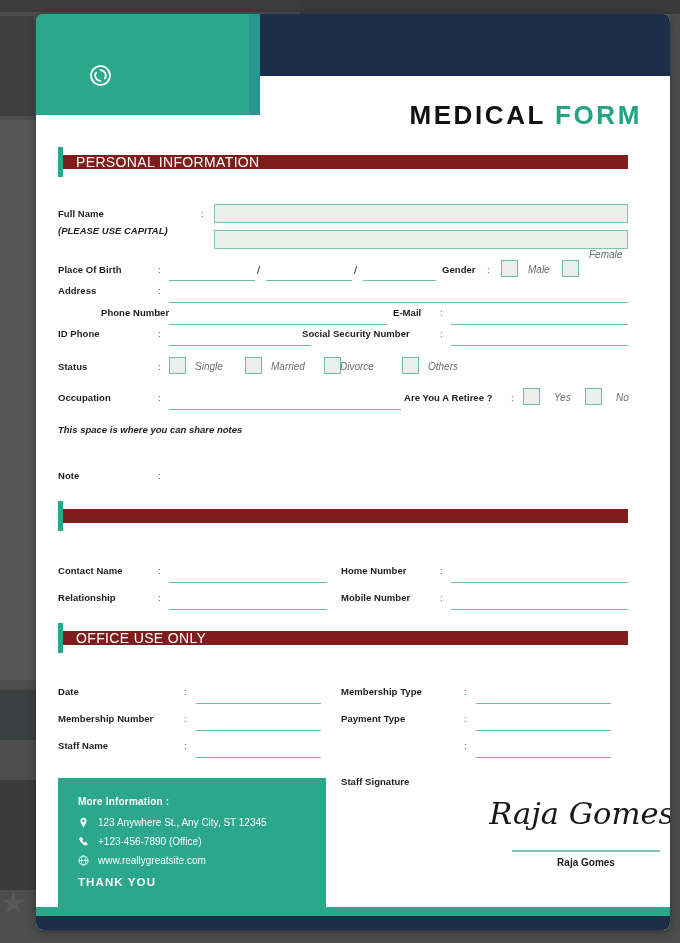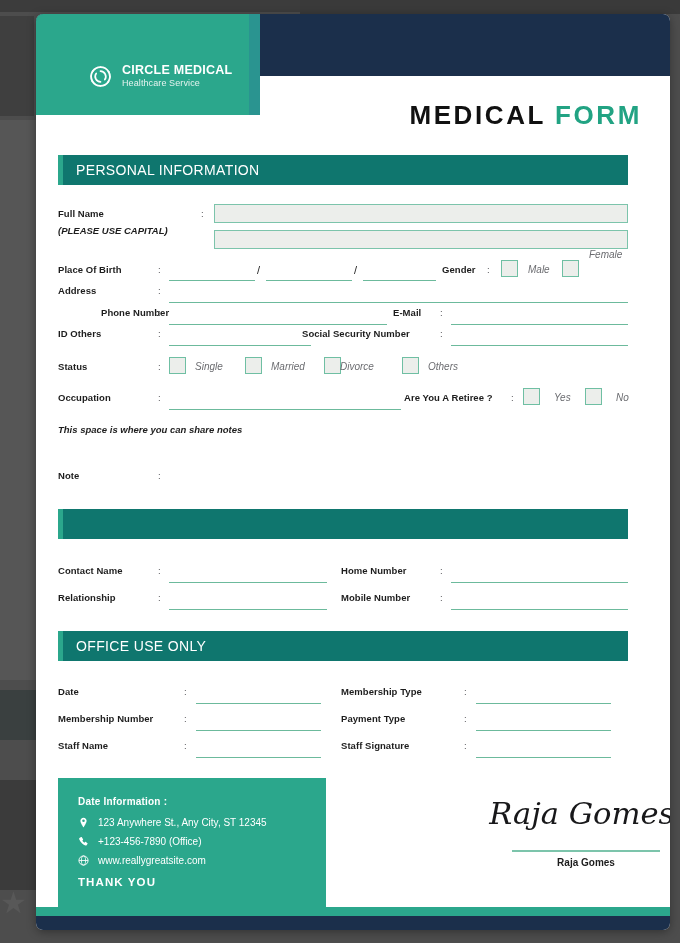--- a/index.html
+++ b/index.html
@@ -91,22 +91,22 @@
   .form-title {
     position: absolute; right: 28px; top: 86px;
     font-size: 26px; font-weight: bold; letter-spacing: 2.6px;
     white-space: nowrap;
   }
   .form-title .t-a { color: #111111; }
   .form-title .t-b { color: #22a383; margin-left: 9px; }
 
   
   .sect {
-    position: absolute; left: 22px; width: 570px; height: 30px;
-    background: #0f766e;
+    position: absolute; left: 22px; width: 570px; height: 14px;
+    background: #7f1d1d;
     display: flex; align-items: center;
   }
   .sect-accent {
     width: 5px; height: 30px; background: #2ba78c; flex: none;
   }
   .sect-label {
     color: #ffffff; font-size: 14px; letter-spacing: 0.35px;
     padding-left: 13px; font-weight: normal;
   }
 
@@ -219,24 +219,20 @@
           <path d="M16 28 A12 12 0 0 1 5.6 22"></path>
           <path d="M5.6 22 A12 12 0 0 1 6 9.4"></path>
           <path d="M6 9.4 A12 12 0 0 1 16 4"></path>
         </g>
         <g fill="none" stroke="#ffffff" stroke-width="2.2" stroke-linecap="round">
           <path d="M16 9 A7 7 0 0 1 21.5 20"></path>
           <path d="M16 23 A7 7 0 0 1 10.5 12"></path>
         </g>
       </svg>
     </span>
-    <span>
-      <div class="logo-text-main">CIRCLE MEDICAL</div>
-      <div class="logo-text-sub">Healthcare Service</div>
-    </span>
   </div>
 
   <div class="form-title">
     <span class="t-a">MEDICAL</span><span class="t-b">FORM</span>
   </div>
 
   <div class="sect" style="top:141px;">
     <div class="sect-accent"></div>
     <div class="sect-label">PERSONAL INFORMATION</div>
   </div>
@@ -266,21 +262,21 @@
   <div class="colon" style="left:122px; top:271px;">:</div>
   <div class="uline" style="left:133px; top:288px; width:459px;"></div>
 
   <div class="fld-label" style="left:21px; top:293px;padding-left:44px;">Phone Number</div>
   <div class="colon" style="left:122px; top:293px;">:</div>
   <div class="uline" style="left:133px; top:310px; width:218px;"></div>
   <div class="fld-label" style="left:357px; top:293px;">E-Mail</div>
   <div class="colon" style="left:404px; top:293px;">:</div>
   <div class="uline" style="left:415px; top:310px; width:177px;"></div>
 
-  <div class="fld-label" style="left:22px; top:314px;">ID Others</div>
+  <div class="fld-label" style="left:22px; top:314px;">ID Phone</div>
   <div class="colon" style="left:122px; top:314px;">:</div>
   <div class="uline" style="left:133px; top:331px; width:142px;"></div>
   <div class="fld-label" style="left:266px; top:314px;">Social Security Number</div>
   <div class="colon" style="left:404px; top:314px;">:</div>
   <div class="uline" style="left:415px; top:331px; width:177px;"></div>
 
   <div class="fld-label" style="left:22px; top:347px;">Status</div>
   <div class="colon" style="left:122px; top:347px;">:</div>
   <div class="cbox" style="left:133px; top:343px;"></div>
   <div class="cbox-text" style="left:159px; top:347px;">Single</div>
@@ -339,27 +335,27 @@
   <div class="fld-label" style="left:22px; top:699px;">Membership Number</div>
   <div class="colon" style="left:148px; top:699px;">:</div>
   <div class="uline" style="left:160px; top:716px; width:125px;"></div>
   <div class="fld-label" style="left:305px; top:699px;">Payment Type</div>
   <div class="colon" style="left:428px; top:699px;">:</div>
   <div class="uline" style="left:440px; top:716px; width:135px;"></div>
 
   <div class="fld-label" style="left:22px; top:726px;">Staff Name</div>
   <div class="colon" style="left:148px; top:726px;">:</div>
   <div class="uline" style="left:160px; top:743px; width:125px;"></div>
-  <div class="fld-label" style="left:305px; top:726px;">Staff Signature</div>
+  <div class="fld-label" style="left:305px; top:762px;">Staff Signature</div>
   <div class="colon" style="left:428px; top:726px;">:</div>
   <div class="uline" style="left:440px; top:743px; width:135px;"></div>
 
   <div class="foot-teal"></div>
 
-  <div class="foot-more">Date Information :</div>
+  <div class="foot-more">More Information :</div>
 
   <div class="foot-line" style="top:803px;">
     <span class="foot-ico">
       <svg viewBox="0 0 12 12" width="11" height="11">
           <path d="M6 0.7c-1.9 0-3.4 1.5-3.4 3.4 0 2.5 3.4 7.2 3.4 7.2s3.4-4.7 3.4-7.2C9.4 2.2 7.9 0.7 6 0.7zm0 4.8a1.4 1.4 0 1 1 0-2.8 1.4 1.4 0 0 1 0 2.8z" fill="#ffffff"></path>
         </svg>
     </span>
     <span>123 Anywhere St., Any City, ST 12345</span>
   </div>
 

